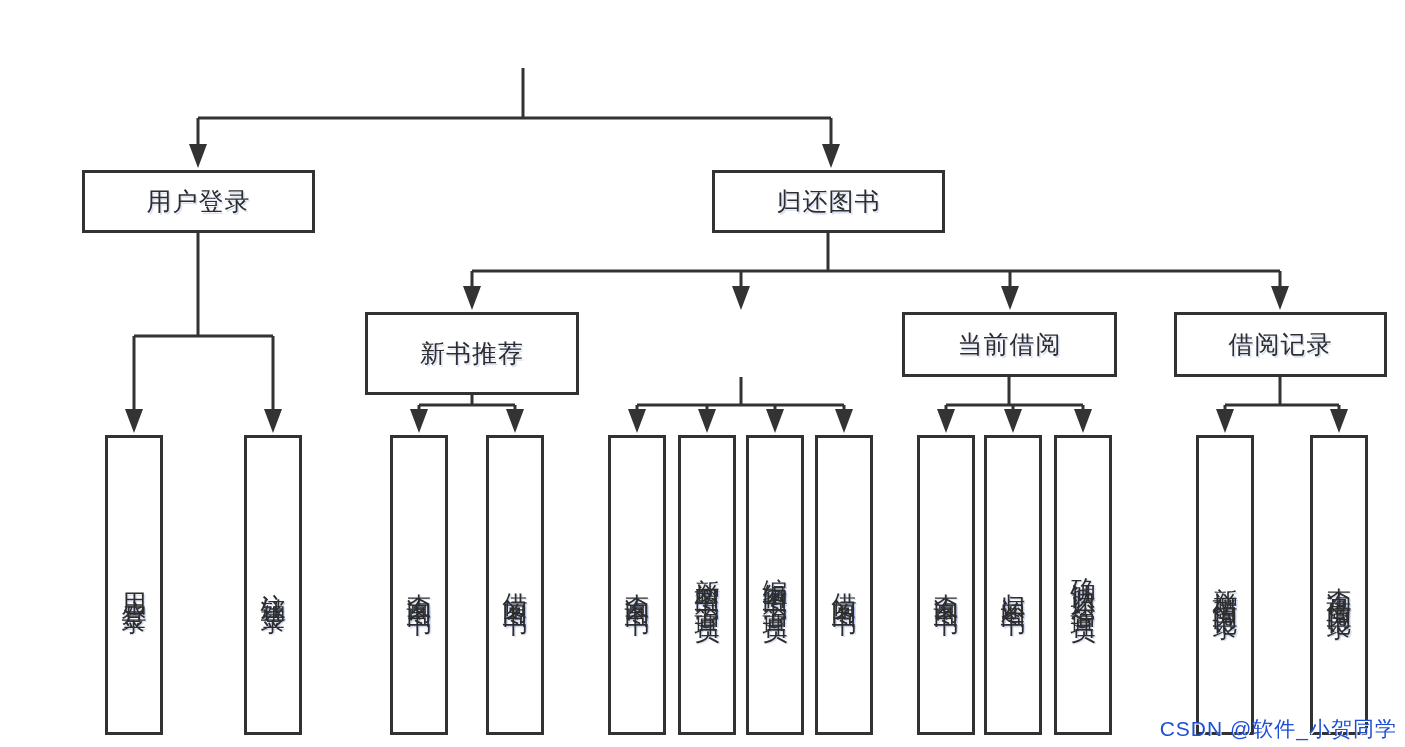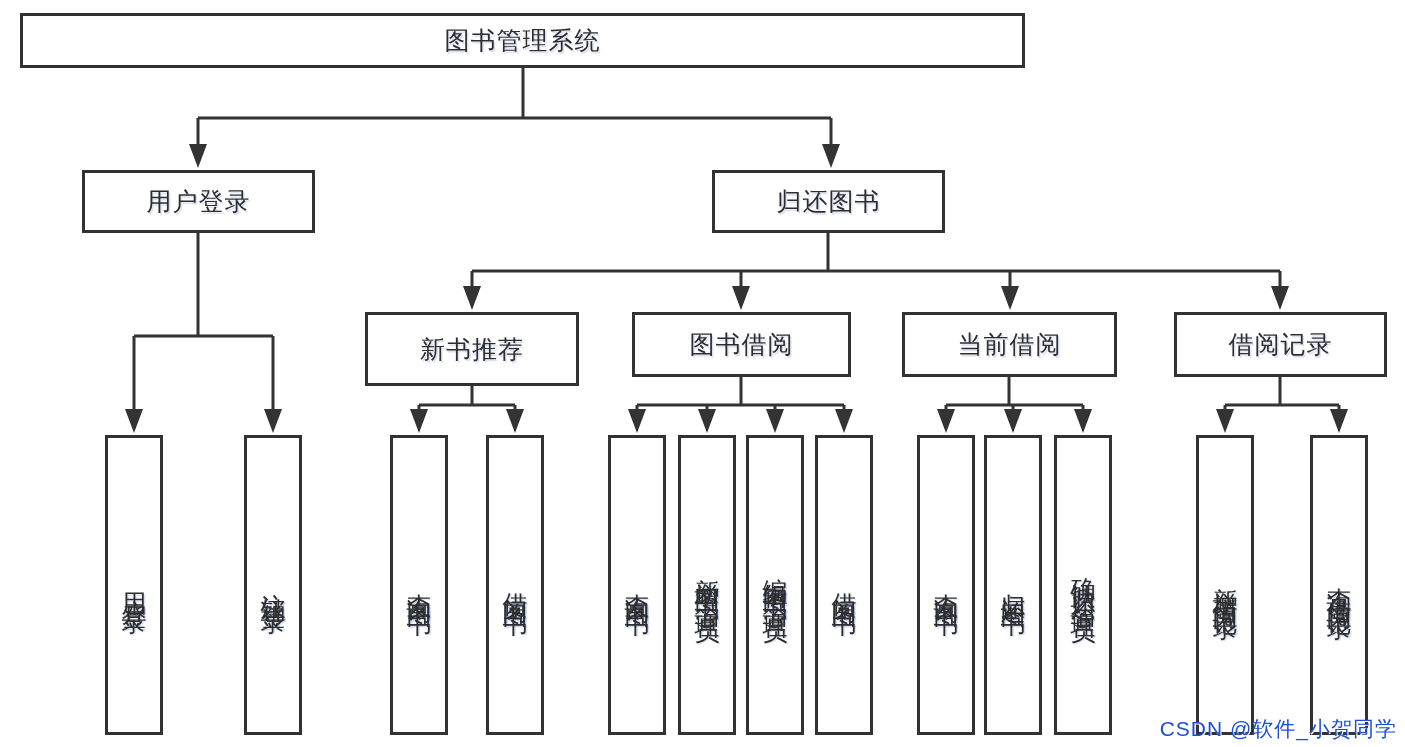--- a/index.html
+++ b/index.html
@@ -68,36 +68,30 @@
       <polygon points="1004,409 1022,409 1013,433"></polygon>
       <polygon points="1074,409 1092,409 1083,433"></polygon>
     </g>
     <g>
       <path d="M1280 377 V405 M1225 405 H1339 M1225 405 V412 M1339 405 V412"></path>
       <polygon points="1216,409 1234,409 1225,433"></polygon>
       <polygon points="1330,409 1348,409 1339,433"></polygon>
     </g>
   </svg>
 
-  <div class="node hbox" style="left:20px;top:13px;width:1005px;height:55px;">
-    <span>图书管理系统</span>
-  </div>
 
   <div class="node hbox" style="left:82px;top:170px;width:233px;height:63px;">
     <span>用户登录</span>
   </div>
   <div class="node hbox" style="left:712px;top:170px;width:233px;height:63px;">
     <span>归还图书</span>
   </div>
 
-  <div class="node hbox" style="left:365px;top:312px;width:214px;height:74px;">
+  <div class="node hbox" style="left:365px;top:312px;width:214px;height:83px;">
     <span>新书推荐</span>
-  </div>
-  <div class="node hbox" style="left:632px;top:312px;width:219px;height:65px;">
-    <span>图书借阅</span>
   </div>
   <div class="node hbox" style="left:902px;top:312px;width:215px;height:65px;">
     <span>当前借阅</span>
   </div>
   <div class="node hbox" style="left:1174px;top:312px;width:213px;height:65px;">
     <span>借阅记录</span>
   </div>
 
   <div class="node vbox" style="left:105px;top:435px;width:58px;height:300px;">
     <span>用户登录</span>

